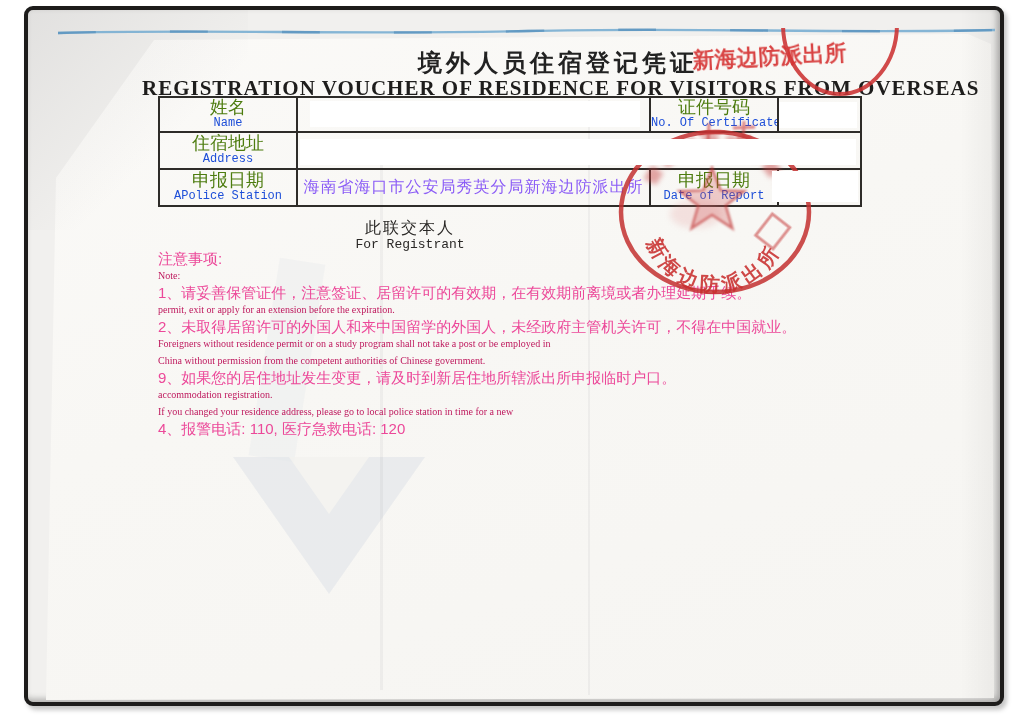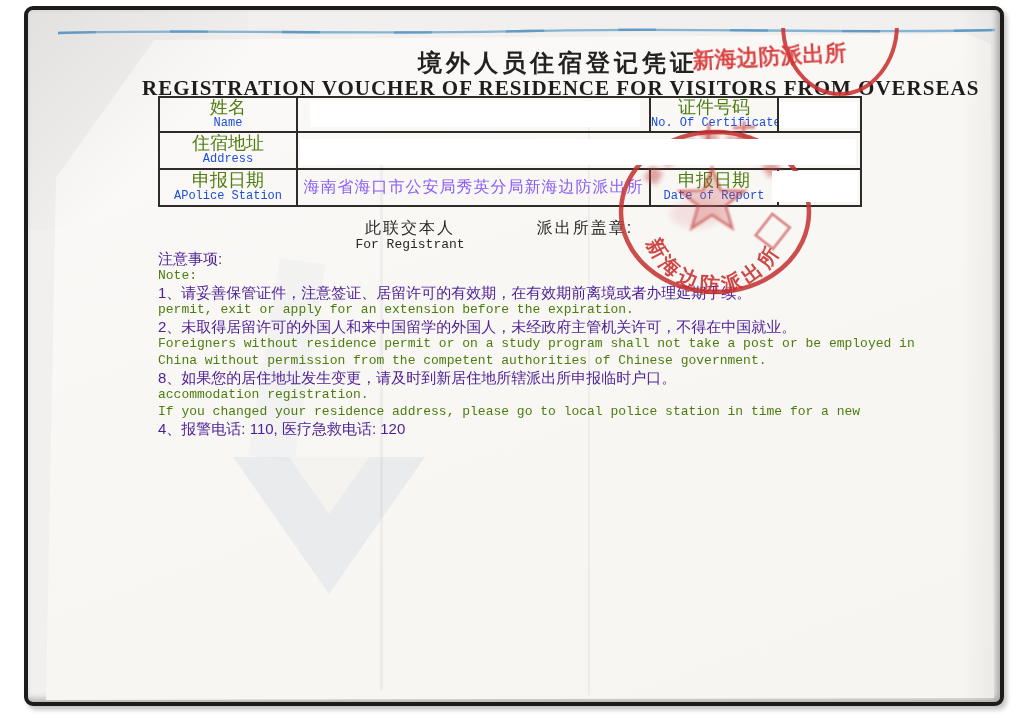--- a/index.html
+++ b/index.html
@@ -59,22 +59,22 @@
     overflow:hidden;
   }
   .cell-cn{font-size:18px;line-height:17px;color:#4d7c0f;}
   .cell-en{font-family:"Liberation Mono","DejaVu Sans Mono",monospace;font-size:12px;line-height:14px;color:#1d4ed8;white-space:nowrap;}
   .cell-value{font-size:16px;color:#8b5cf6;letter-spacing:1px;}
   .dist{position:absolute;text-align:center;}
   .dist .cn{font-size:16px;letter-spacing:2px;line-height:18px;}
   .dist .en{font-family:"Liberation Mono","DejaVu Sans Mono",monospace;font-size:13px;line-height:16px;white-space:nowrap;}
   .notes{position:absolute;left:158px;top:250px;width:742px;}
   .notes .ln{height:17px;white-space:nowrap;}
-  .notes .cn{font-size:15px;line-height:17px;color:#4c1d95;}
-  .notes .en{font-family:Liberation Mono, monospace;font-size:13px;line-height:17px;color:#4d7c0f;}
+  .notes .cn{font-size:15px;line-height:17px;color:#ec4899;}
+  .notes .en{font-family:Liberation Serif, serif;font-size:10px;line-height:17px;color:#be185d;}
   .redact{position:absolute;background:#ffffff;}
   .stamp-svg{position:absolute;pointer-events:none;}
   .blur-s{filter:blur(.4px);}
 </style>
 </head>
 <body>
 
 <div class="scan-frame">
   <div class="paper"></div>
   <div class="corner-shade"></div>
@@ -148,32 +148,31 @@
       </td>
     </tr>
   </tbody>
     </table>
 
   <div class="dist" style="left:335px;top:207px;width:150px;margin-top:12px;">
     <div class="cn">此联交本人</div>
     <div class="en">For Registrant</div>
   </div>
   <div class="dist" style="left:490px;top:219px;width:190px;">
-    <div class="cn">派出所盖章:</div>
   </div>
 
   <div class="notes">
     <div class="ln cn">注意事项:</div>
     <div class="ln en">Note:</div>
     <div class="ln cn">1、请妥善保管证件，注意签证、居留许可的有效期，在有效期前离境或者办理延期手续。</div>
     <div class="ln en">permit, exit or apply for an extension before the expiration.</div>
     <div class="ln cn">2、未取得居留许可的外国人和来中国留学的外国人，未经政府主管机关许可，不得在中国就业。</div>
     <div class="ln en">Foreigners without residence permit or on a study program shall not take a post or be employed in</div>
     <div class="ln en">China without permission from the competent authorities of Chinese government.</div>
-    <div class="ln cn">8、如果您的居住地址发生变更，请及时到新居住地所辖派出所申报临时户口。</div>
+    <div class="ln cn">9、如果您的居住地址发生变更，请及时到新居住地所辖派出所申报临时户口。</div>
     <div class="ln en">accommodation registration.</div>
     <div class="ln en">If you changed your residence address, please go to local police station in time for a new</div>
     <div class="ln cn">4、报警电话: 110, 医疗急救电话: 120</div>
   </div>
 
   <svg class="stamp-svg" style="left:690px;top:28px;overflow:hidden;" width="215" height="80" viewBox="0 0 215 80">
     <ellipse cx="150" cy="-4" rx="57" ry="70" fill="none" stroke="#cc3333" stroke-width="4" opacity=".88" class="blur-s"></ellipse>
     <text x="3" y="40" font-size="22" font-weight="bold" fill="#d63434" opacity=".92" transform="rotate(-3 3 40)" letter-spacing="0" class="blur-s">新海边防派出所</text>
   </svg>
 

